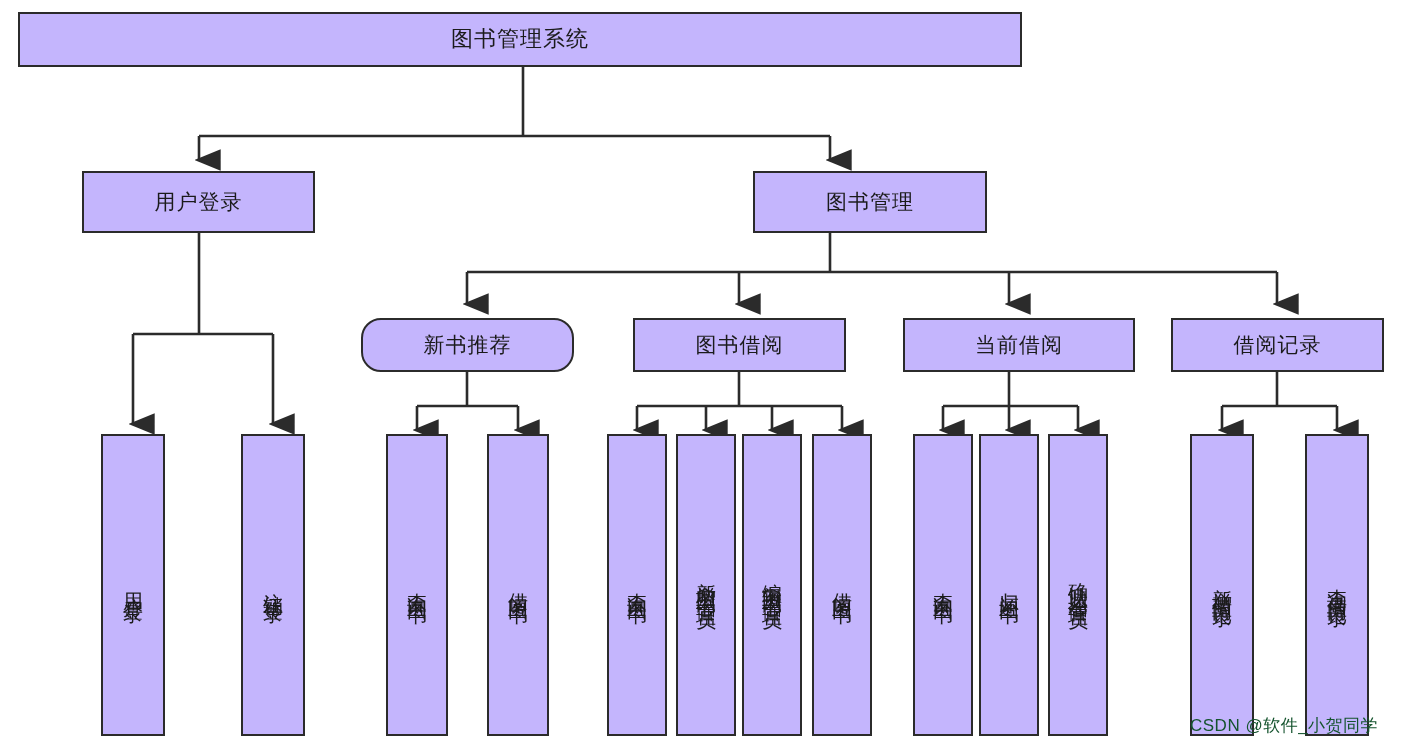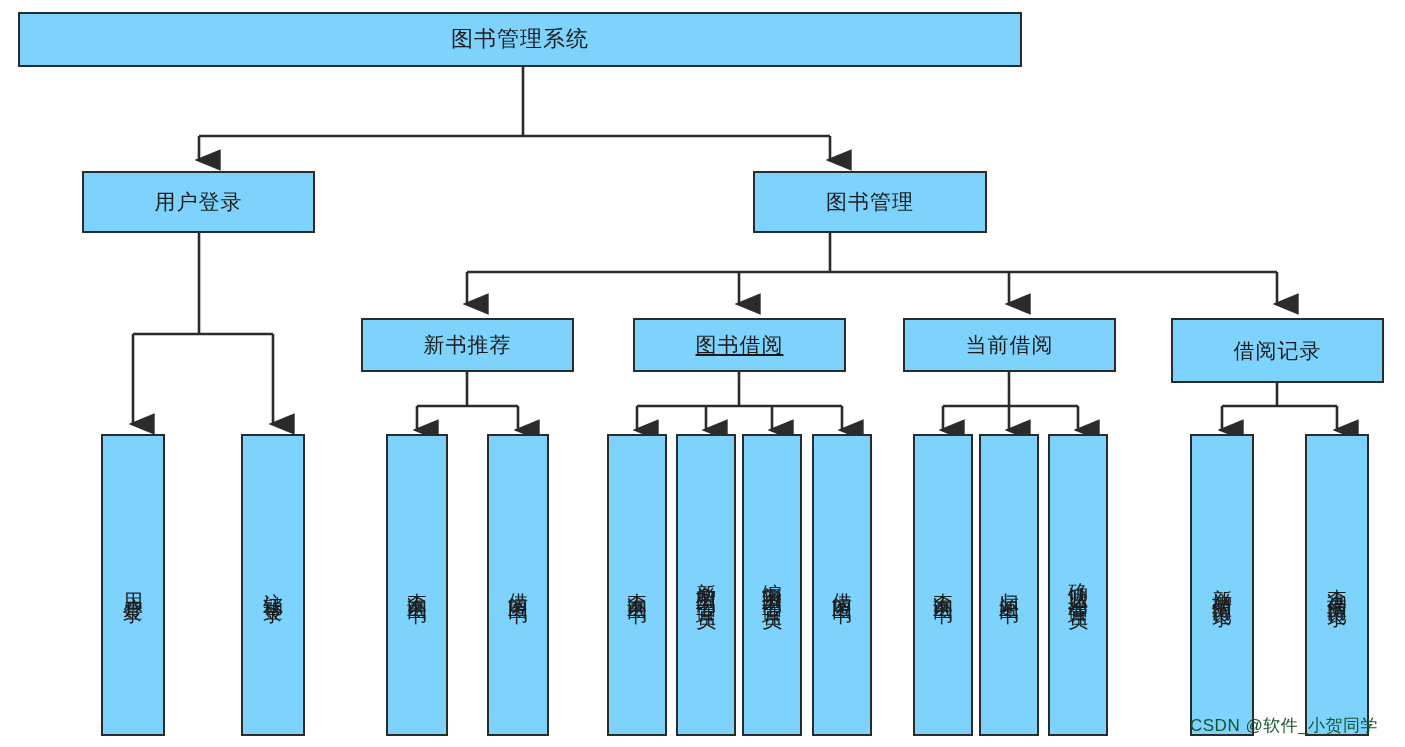--- a/index.html
+++ b/index.html
@@ -9,21 +9,21 @@
     font-family:"Liberation Sans","DejaVu Sans",sans-serif;
     overflow:hidden;
     position:relative;
   }
   #diagram{
     position:absolute;left:0;top:0;width:1405px;height:747px;
   }
   .node{
     position:absolute;
     box-sizing:border-box;
-    background:#7dd3fc;
+    background:#c4b5fd;
     border:2px solid #2b2b2b;
     display:flex;
     align-items:center;
     justify-content:center;
     color:#1b1b1b;
   }
   .node.h{
     font-size:21px;
     line-height:1.1;
     letter-spacing:1px;
@@ -120,30 +120,30 @@
     <span>图书管理系统</span>
   </div>
 
   <div class="node h" style="left:82px;top:171px;width:233px;height:62px;">
     <span>用户登录</span>
   </div>
   <div class="node h" style="left:713px;top:171px;width:234px;height:62px;margin-left:40px;">
     <span>图书管理</span>
   </div>
 
-  <div class="node h" style="left:361px;top:318px;width:213px;height:54px;">
+  <div class="node h" style="left:361px;top:318px;width:213px;height:54px;border-radius:20px;">
     <span>新书推荐</span>
   </div>
-  <div class="node h" style="left:633px;top:318px;width:213px;height:54px;text-decoration:underline;">
+  <div class="node h" style="left:633px;top:318px;width:213px;height:54px;">
     <span>图书借阅</span>
   </div>
-  <div class="node h" style="left:903px;top:318px;width:213px;height:54px;">
+  <div class="node h" style="left:903px;top:318px;width:232px;height:54px;">
     <span>当前借阅</span>
   </div>
-  <div class="node h" style="left:1171px;top:318px;width:213px;height:65px;">
+  <div class="node h" style="left:1171px;top:318px;width:213px;height:54px;">
     <span>借阅记录</span>
   </div>
 
   <div class="node v" style="left:101px;top:434px;width:64px;height:302px;">
     <span>用户登录</span>
   </div>
   <div class="node v" style="left:241px;top:434px;width:64px;height:302px;">
     <span>注销登录</span>
   </div>
 

